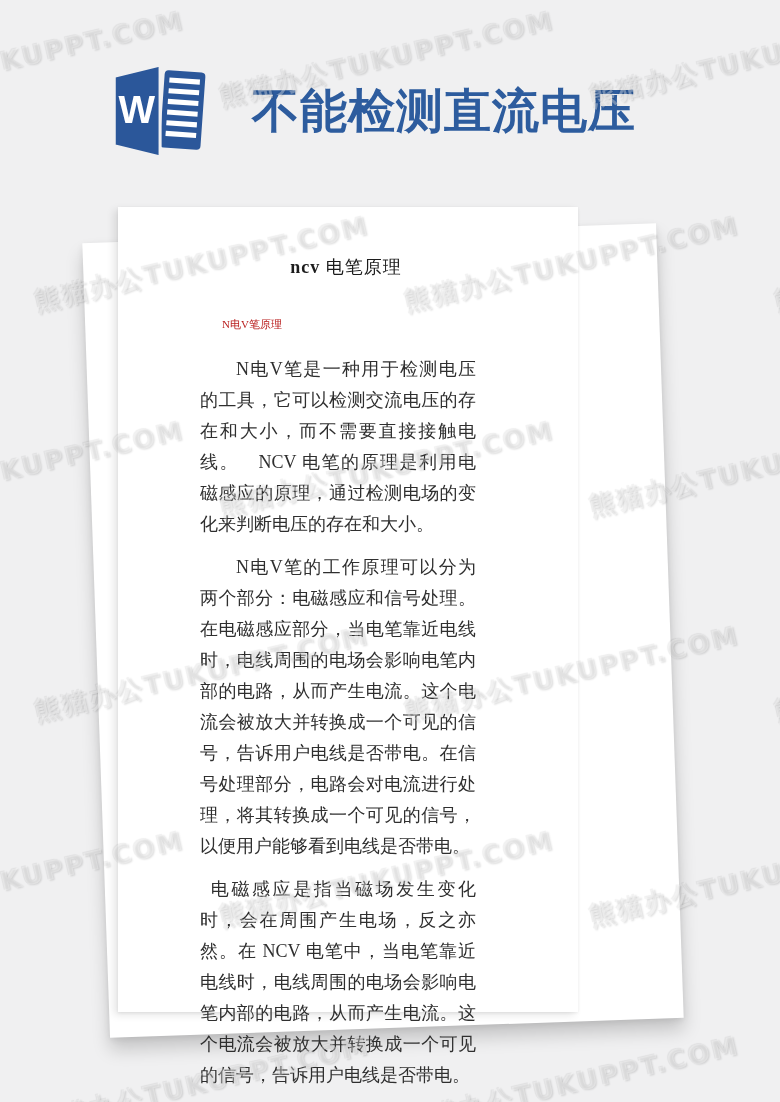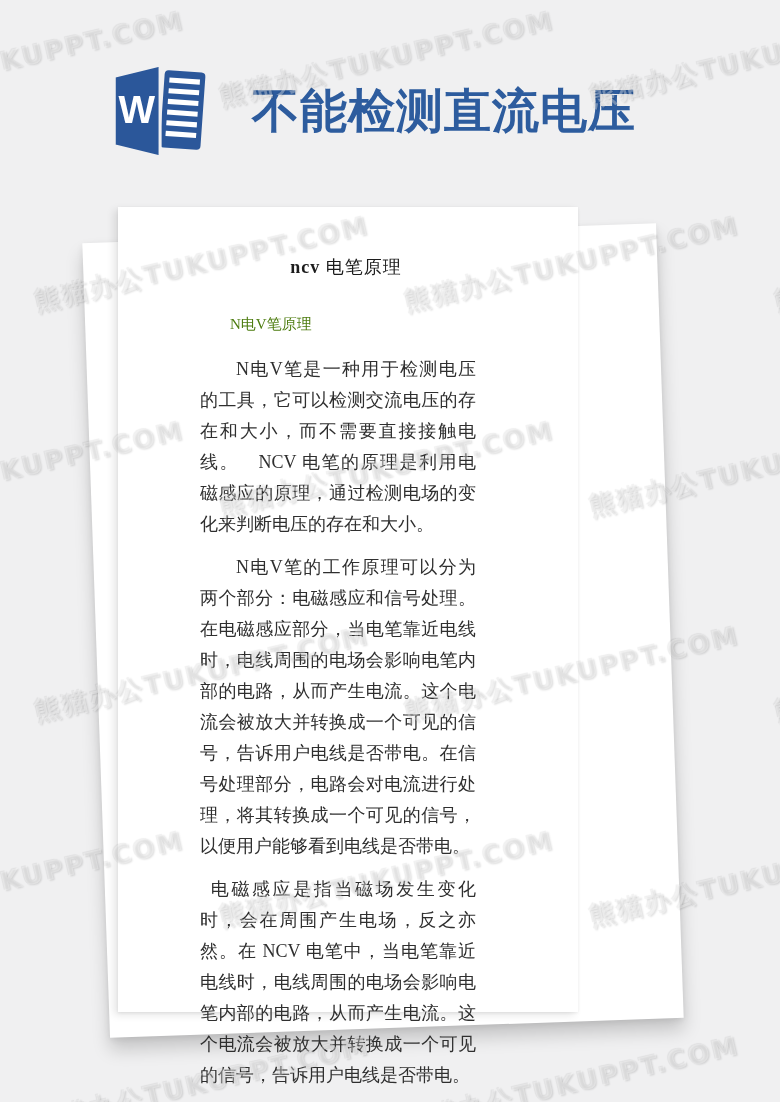--- a/index.html
+++ b/index.html
@@ -34,21 +34,21 @@
   }
 
   
   .doc-title{
     margin:0 0 30px 0;text-align:center;font-size:18px;line-height:24px;
     color:#1c1c1c;letter-spacing:1px;
   }
   .doc-title .latin{font-weight:bold;}
   .doc-title .cjk{font-weight:normal;}
   .doc-heading{
-    margin:0 0 14px 0;font-size:15px;line-height:31px;color:#4d7c0f;
+    margin:0 0 14px 0;font-size:11px;line-height:31px;color:#b91c1c;
     text-indent:2em;
   }
   .para{
     margin:0 16px 12px 0;font-size:18px;line-height:31px;color:#2f2f2f;
     text-align:justify;
   }
   .indent-lg{text-indent:2em;}
   .indent-sm{text-indent:0.6em;}
 
   

